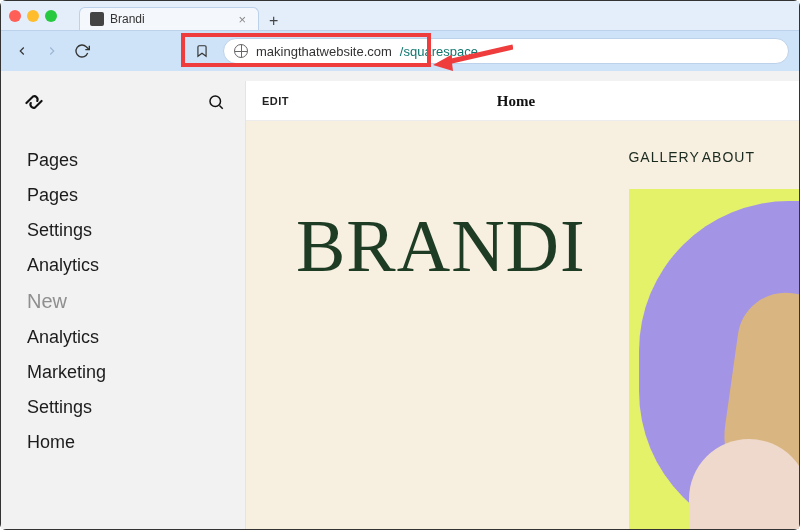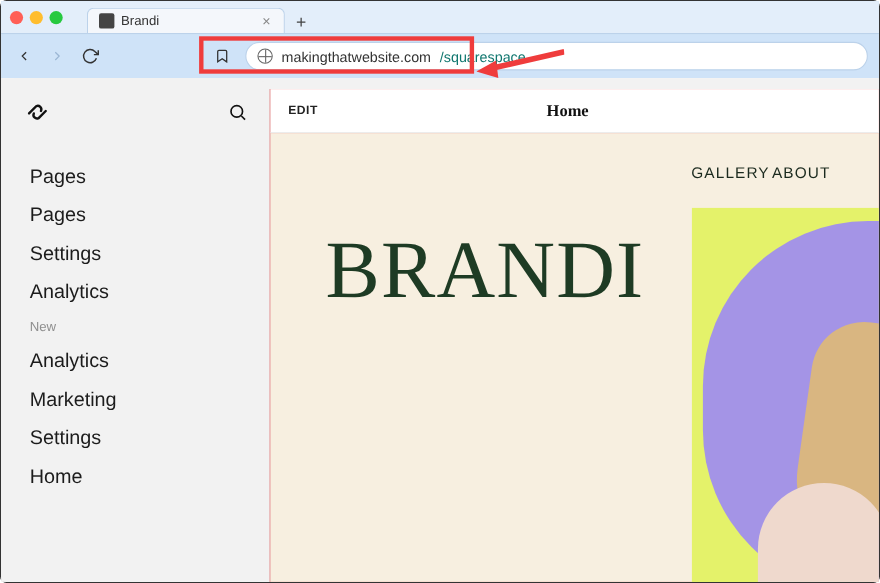--- a/index.html
+++ b/index.html
@@ -30,21 +30,21 @@
   .arrow { position: absolute; left: 432px; top: 12px; pointer-events: none; }
 
   
   .app { display: flex; height: calc(530px - 72px); background: #f2f2f2; }
   .sidebar { width: 244px; background: #f2f2f2; padding: 18px 0 0 0; border-radius: 15px; }
   .sb-top { display: flex; align-items: center; justify-content: space-between; padding: 0 20px 28px 20px; }
   .logo svg { display:block; }
   .search-ic { width:18px; height:18px; }
   .menu { list-style: none; padding: 0 26px 0 26px; }
   .menu li { font-size: 18px; color: #1c1c1c; padding: 7px 0; display: flex; align-items: center; justify-content: space-between; cursor: pointer; }
-  .menu .badge { color: #8f8f8f; font-size: 12px; font-weight: 500; }
+  .menu .badge { color: #8f8f8f; font-size: 20px; font-weight: 500; }
 
   .canvas { flex: 1; background: #ef4444; display: flex; flex-direction: column; border-left: 1px solid #e4e4e4; margin-top: 10px; }
   .canvas-top { height: 40px; background: #fff; border-bottom: 1px solid #ececec; display: flex; align-items: center; padding: 0 16px; font-size: 12px; color: #222; }
   .ct-left { font-weight: 700; letter-spacing: .5px; font-size:11px; }
   .ct-center { flex: 1; text-align: center; line-height: 1.2; }
   .ct-center .t1 { font-weight: 600; font-size:15px; color:#111;font-family:Liberation Serif, serif; }
   .ct-center .t2 { color: #777; font-size:11px; }
   .ct-right { width: 40px; }
 
   .site { flex: 1; position: relative; overflow: hidden; background: #f7efe0; }

